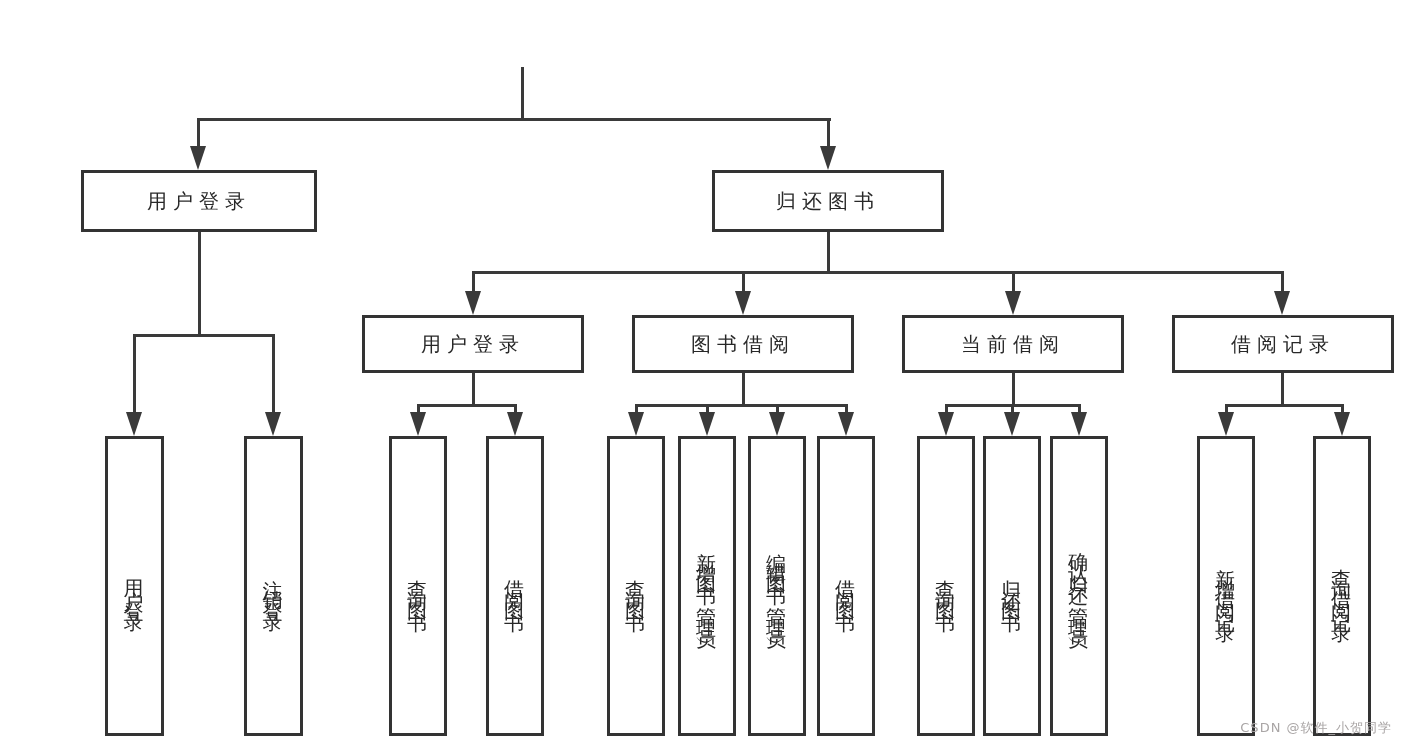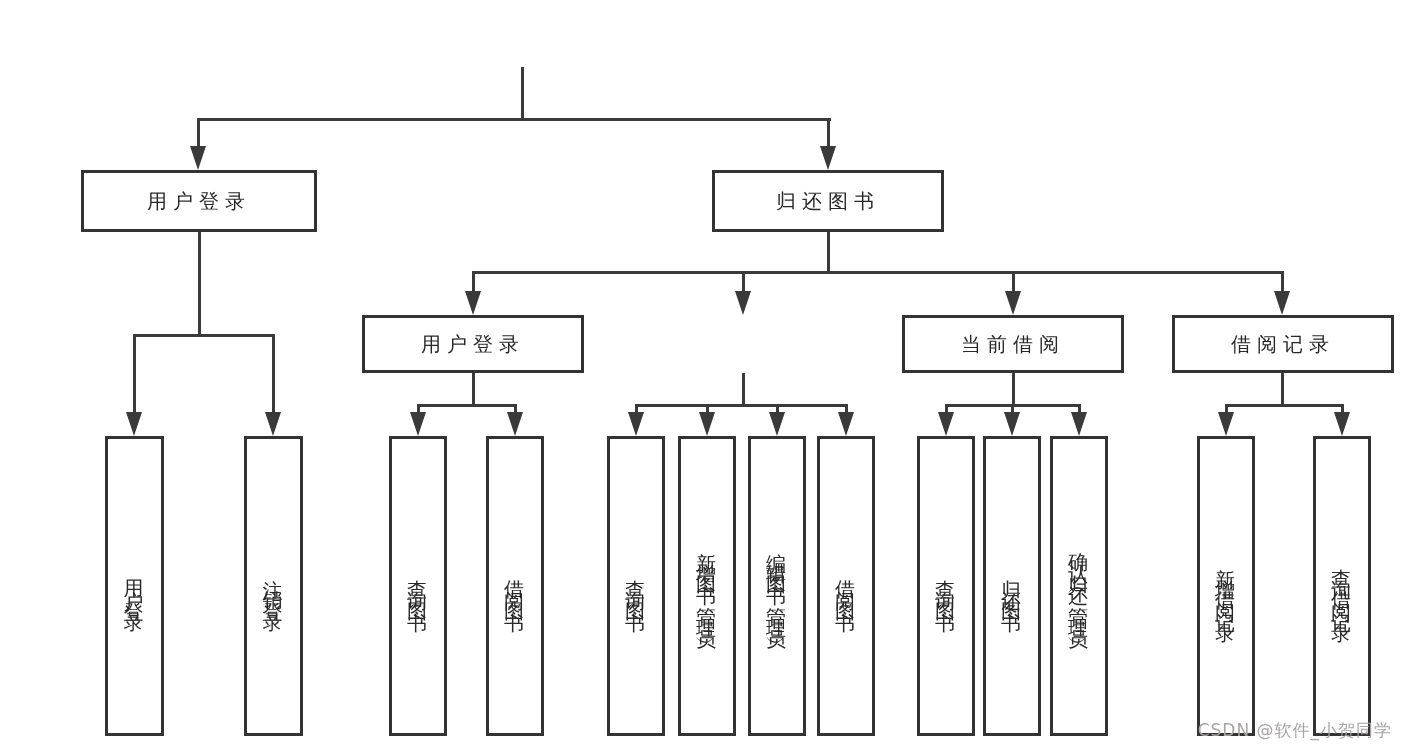--- a/index.html
+++ b/index.html
@@ -41,21 +41,21 @@
     position: absolute;
     width: 0; height: 0;
     border-left: 8px solid transparent;
     border-right: 8px solid transparent;
     border-top: 24px solid #3a3a3a;
   }
   .watermark {
     position: absolute;
     top: 719px;
     right: 13px;
-    font-size: 17px;
+    font-size: 13px;
     letter-spacing: 1px;
     color: #a9a5a5;
     z-index: 5;
     white-space: nowrap;
   }
 </style>
 </head>
 <body>
 
 <div id="stage">
@@ -88,20 +88,23 @@
   <div class="arrow" style="left:465px; top:291px;"></div>
   <div class="vl" style="left:742px; top:271px; height:24px;"></div>
   <div class="arrow" style="left:735px; top:291px;"></div>
   <div class="vl" style="left:1012px; top:271px; height:24px;"></div>
   <div class="arrow" style="left:1005px; top:291px;"></div>
   <div class="vl" style="left:1281px; top:271px; height:24px;"></div>
   <div class="arrow" style="left:1274px; top:291px;"></div>
 
   <div class="node node-h" style="left:362px; top:315px; width:222px; height:58px;">
     <span class="label">用户登录</span>
+  </div>
+  <div class="node node-h" style="left:632px; top:315px; width:222px; height:58px;">
+    <span class="label">图书借阅</span>
   </div>
   <div class="node node-h" style="left:1172px; top:315px; width:222px; height:58px;">
     <span class="label">借阅记录</span>
   </div>
   <div class="node node-h" style="left:902px; top:315px; width:222px; height:58px;">
     <span class="label">当前借阅</span>
   </div>
 
   <div class="vl" style="left:472px; top:373px; height:34px;"></div>
   <div class="hl" style="left:417px; top:404px; width:99px;"></div>

